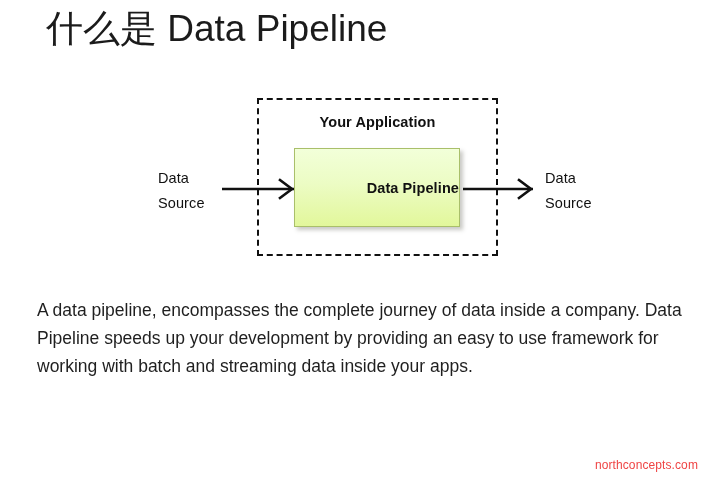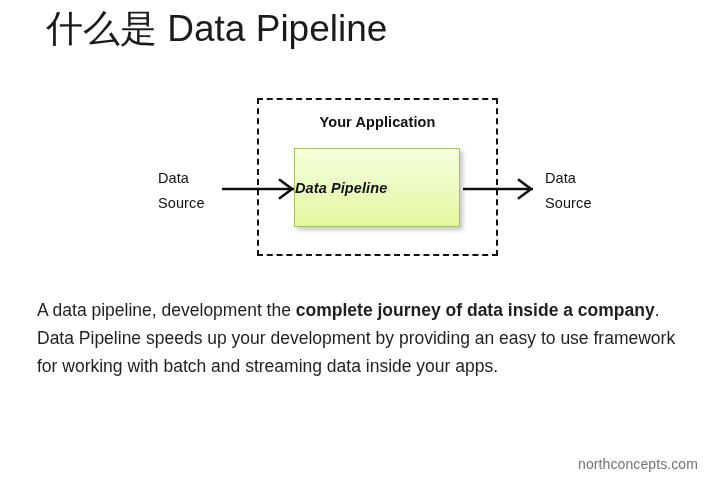--- a/index.html
+++ b/index.html
@@ -71,22 +71,21 @@
     left: 277px;
     top: 148px;
     width: 166px;
     height: 79px;
     box-sizing: border-box;
     border: 1.5px solid #a9bf6a;
     background: linear-gradient(to bottom, #f2ffd9 0%, #ecfcc4 45%, #e2f79b 100%);
     box-shadow: 3px 3px 4px rgba(120,120,110,0.40);
     display: flex;
     align-items: center;
-    justify-content: flex-start;
-    font-style: italic;
+    justify-content: flex-end;
   }
   #pipeline-label {
     font-size: 14.5px;
     font-weight: bold;
     color: #111111;
     letter-spacing: 0.1px;
   }
 
   
   .side-label {
@@ -112,29 +111,29 @@
   
   #body-copy {
     position: absolute;
     left: 37px;
     top: 296px;
     width: 648px;
     font-size: 17.5px;
     line-height: 28px;
     color: #1f1f1f;
   }
-  #body-copy b { font-weight: bold; margin-top: 16px; }
+  #body-copy b { font-weight: normal; margin-top: 16px; }
 
   
   #footer {
     position: absolute;
     right: 22px;
     bottom: 14px;
-    font-size: 14px;
-    color: #737373;
+    font-size: 12px;
+    color: #ef4444;
     letter-spacing: 0.1px;
     margin-left: 46px;
   }
 </style>
 </head>
 <body>
 
 <div id="slide">
 
   <div id="title">什么是 Data Pipeline</div>
@@ -159,17 +158,17 @@
         <polyline points="263,180 275,189 263,198" fill="none" stroke="#111111" stroke-width="2.6" stroke-linecap="square" stroke-linejoin="miter"></polyline>
       </g>
 
       <g>
         <line x1="446" y1="189" x2="516" y2="189" stroke="#111111" stroke-width="2.6"></line>
         <polyline points="502,180 514,189 502,198" fill="none" stroke="#111111" stroke-width="2.6" stroke-linecap="square" stroke-linejoin="miter"></polyline>
       </g>
     </svg>
   </div>
 
-  <div id="body-copy"><span>A data pipeline, development the </span><b>complete journey of data inside a company</b><span>. Data Pipeline speeds up your development by providing an easy to use framework for working with batch and streaming data inside your apps.</span></div>
+  <div id="body-copy"><span>A data pipeline, encompasses the </span><b>complete journey of data inside a company</b><span>. Data Pipeline speeds up your development by providing an easy to use framework for working with batch and streaming data inside your apps.</span></div>
 
   <div id="footer">northconcepts.com</div>
 
 </div>
 
 </body></html>

